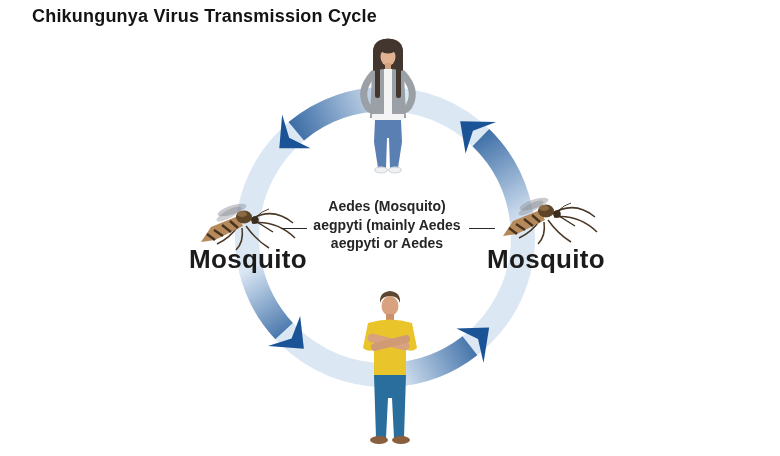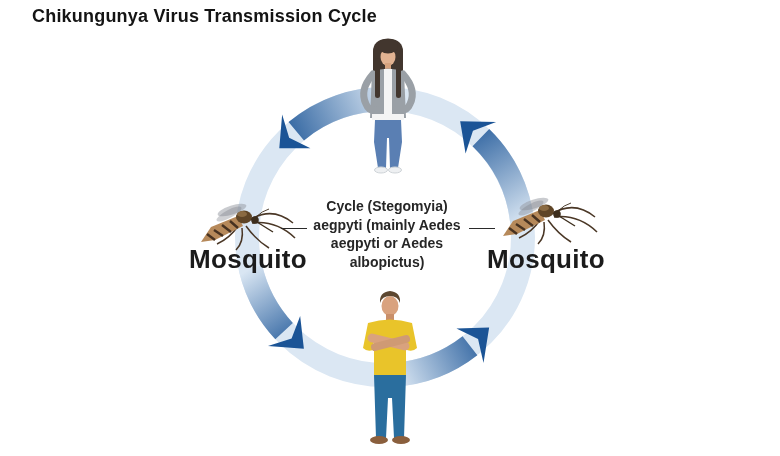--- a/index.html
+++ b/index.html
@@ -124,23 +124,22 @@
     <path d="M368,323 Q390,316 412,323 L417,348 Q413,352 407,350 L406,340 L406,375 Q390,380 374,375 L374,340 L373,350 Q367,352 363,348 Z" fill="#e9c42a"></path>
     <path d="M372,338 L405,346" stroke="#d9a27e" stroke-width="9" stroke-linecap="round"></path>
     <path d="M406,339 L375,347" stroke="#cf9a74" stroke-width="8" stroke-linecap="round"></path>
     <path d="M374,375 L406,375 L404,438 L394,438 L392,398 L388,398 L386,438 L376,438 Z" fill="#2a6e9e"></path>
     <ellipse cx="379" cy="440" rx="9" ry="4" fill="#8a5f3d"></ellipse>
     <ellipse cx="401" cy="440" rx="9" ry="4" fill="#8a5f3d"></ellipse>
   </g>
 </svg>
 
 <div class="center-note">
-  <span>Cycle (Stegomyia)</span>
+  <span>Aedes (Mosquito)</span>
   <span>aegpyti (mainly Aedes</span>
   <span>aegpyti or Aedes</span>
-  <span>albopictus)</span>
 </div>
 
 <div class="leader left"></div>
 <div class="leader right"></div>
 
 <div class="mosq-label left">Mosquito</div>
 <div class="mosq-label right">Mosquito</div>
 
 </body></html>

